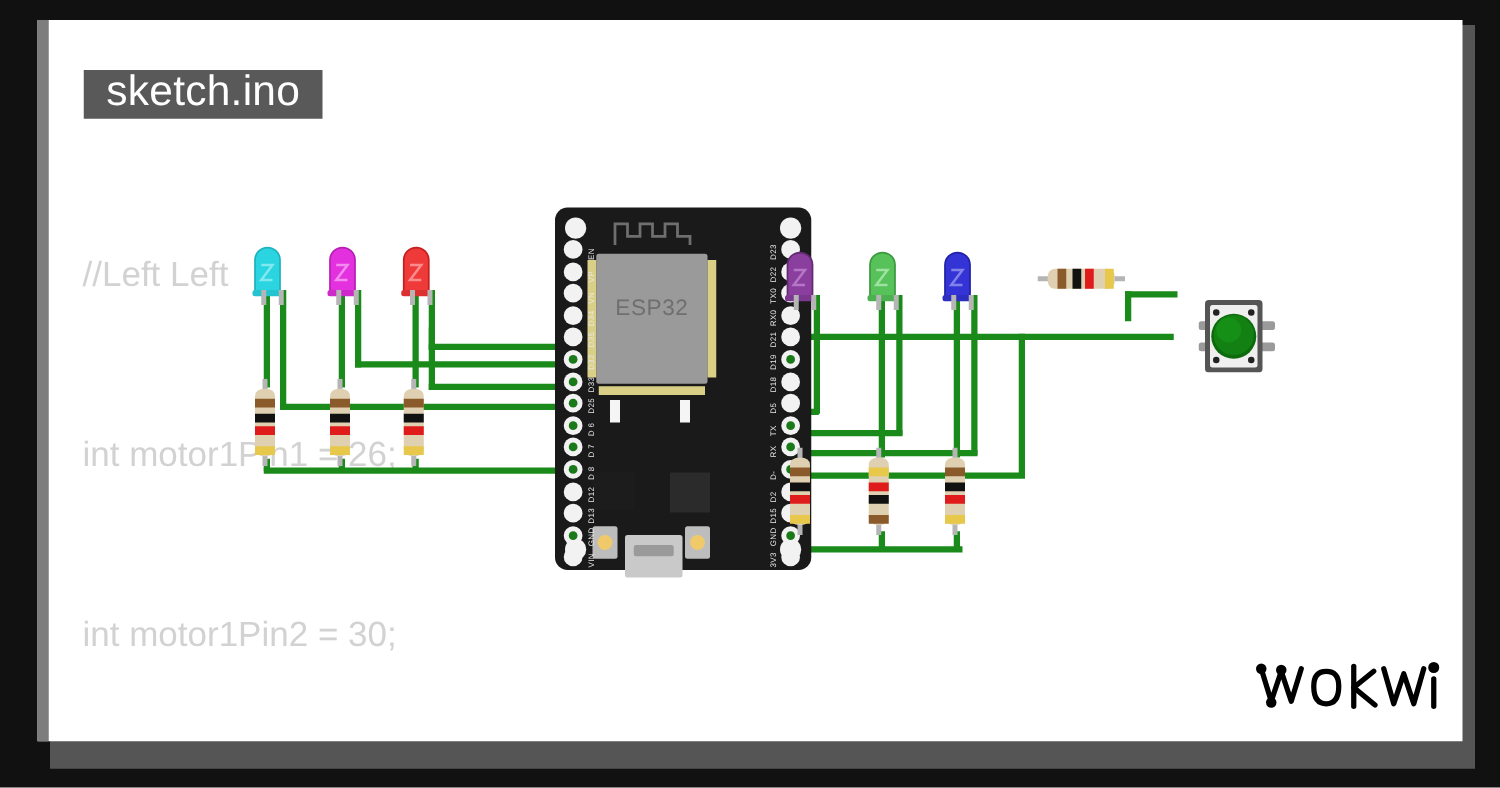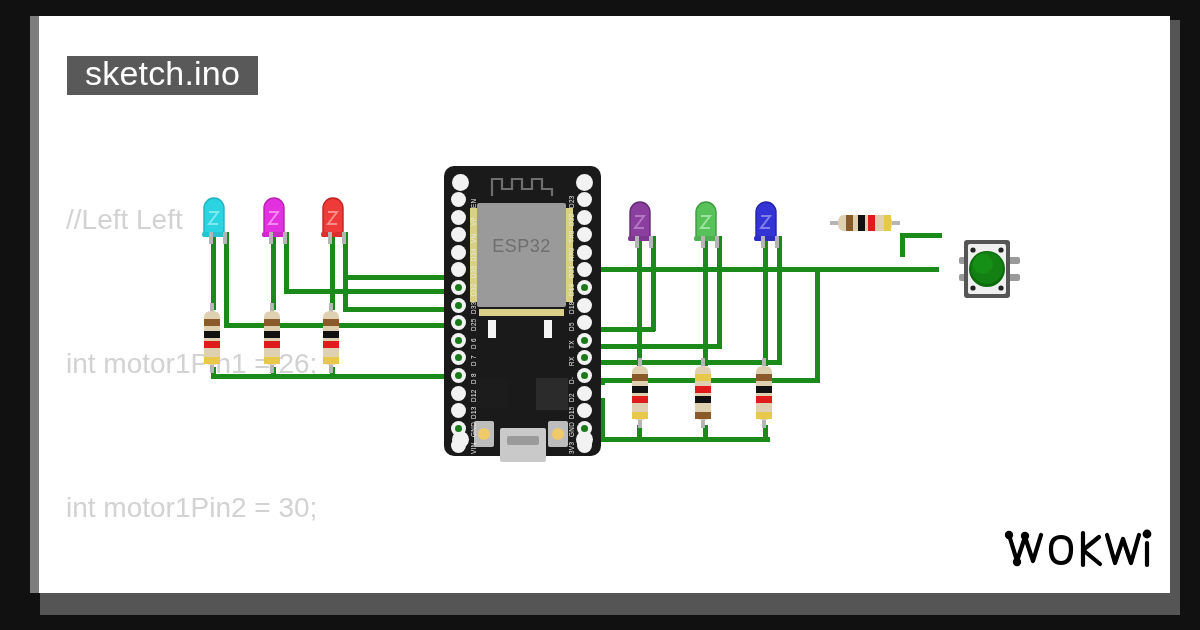--- a/index.html
+++ b/index.html
@@ -52,21 +52,21 @@
   .wokwi-logo{
     position:absolute;left:1003px;top:523px;width:150px;height:56px;
   }
 
   
   .circuit{position:absolute;left:0;top:0;width:1200px;height:630px;pointer-events:none;}
 
   
   .board{
     position:absolute;left:444px;top:166px;width:157px;height:290px;
-    background:#1a1a1a;border-radius:10px;
+    background:#1a1a1a;border-radius:10px;padding-left:48px;
   }
   .board-inner{position:absolute;inset:0;}
   .mount-hole{
     position:absolute;width:17px;height:17px;border-radius:50%;
     background:#f2f2f2;
   }
   .mh-tl{left:8px;top:8px;}
   .mh-tr{right:8px;top:8px;}
   .mh-bl{left:8px;bottom:8px;}
   .mh-br{right:8px;bottom:8px;}

